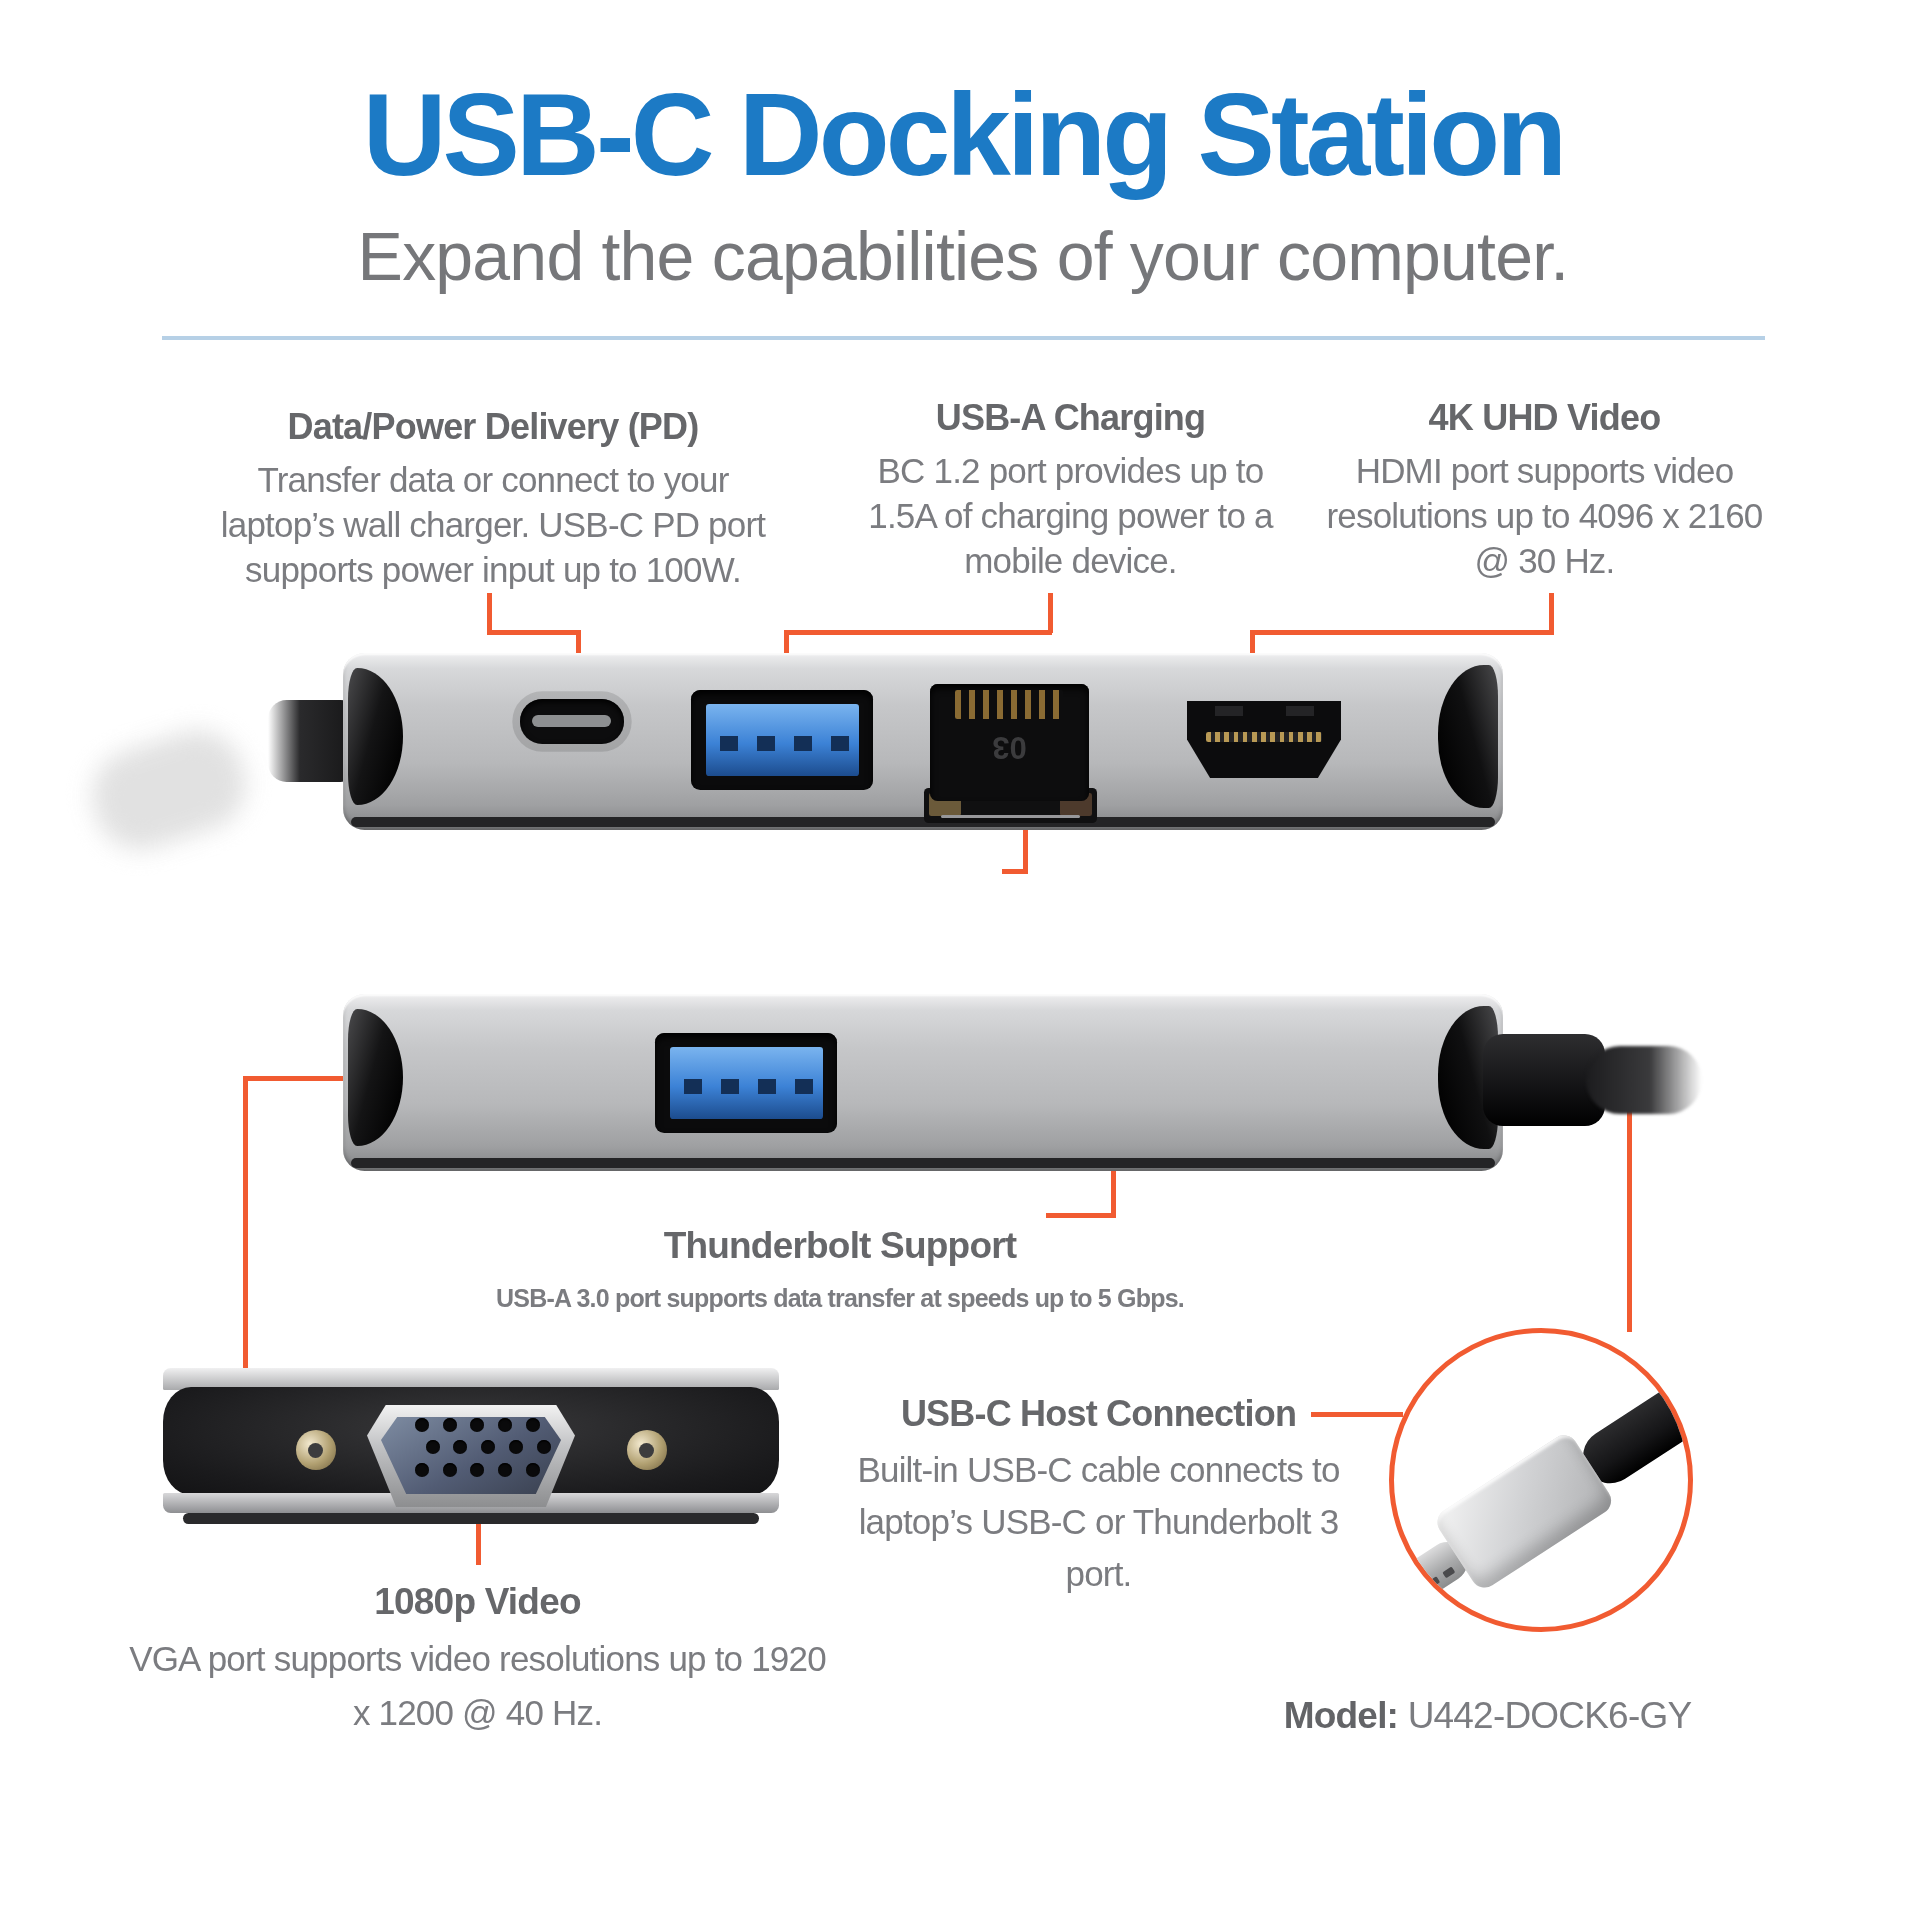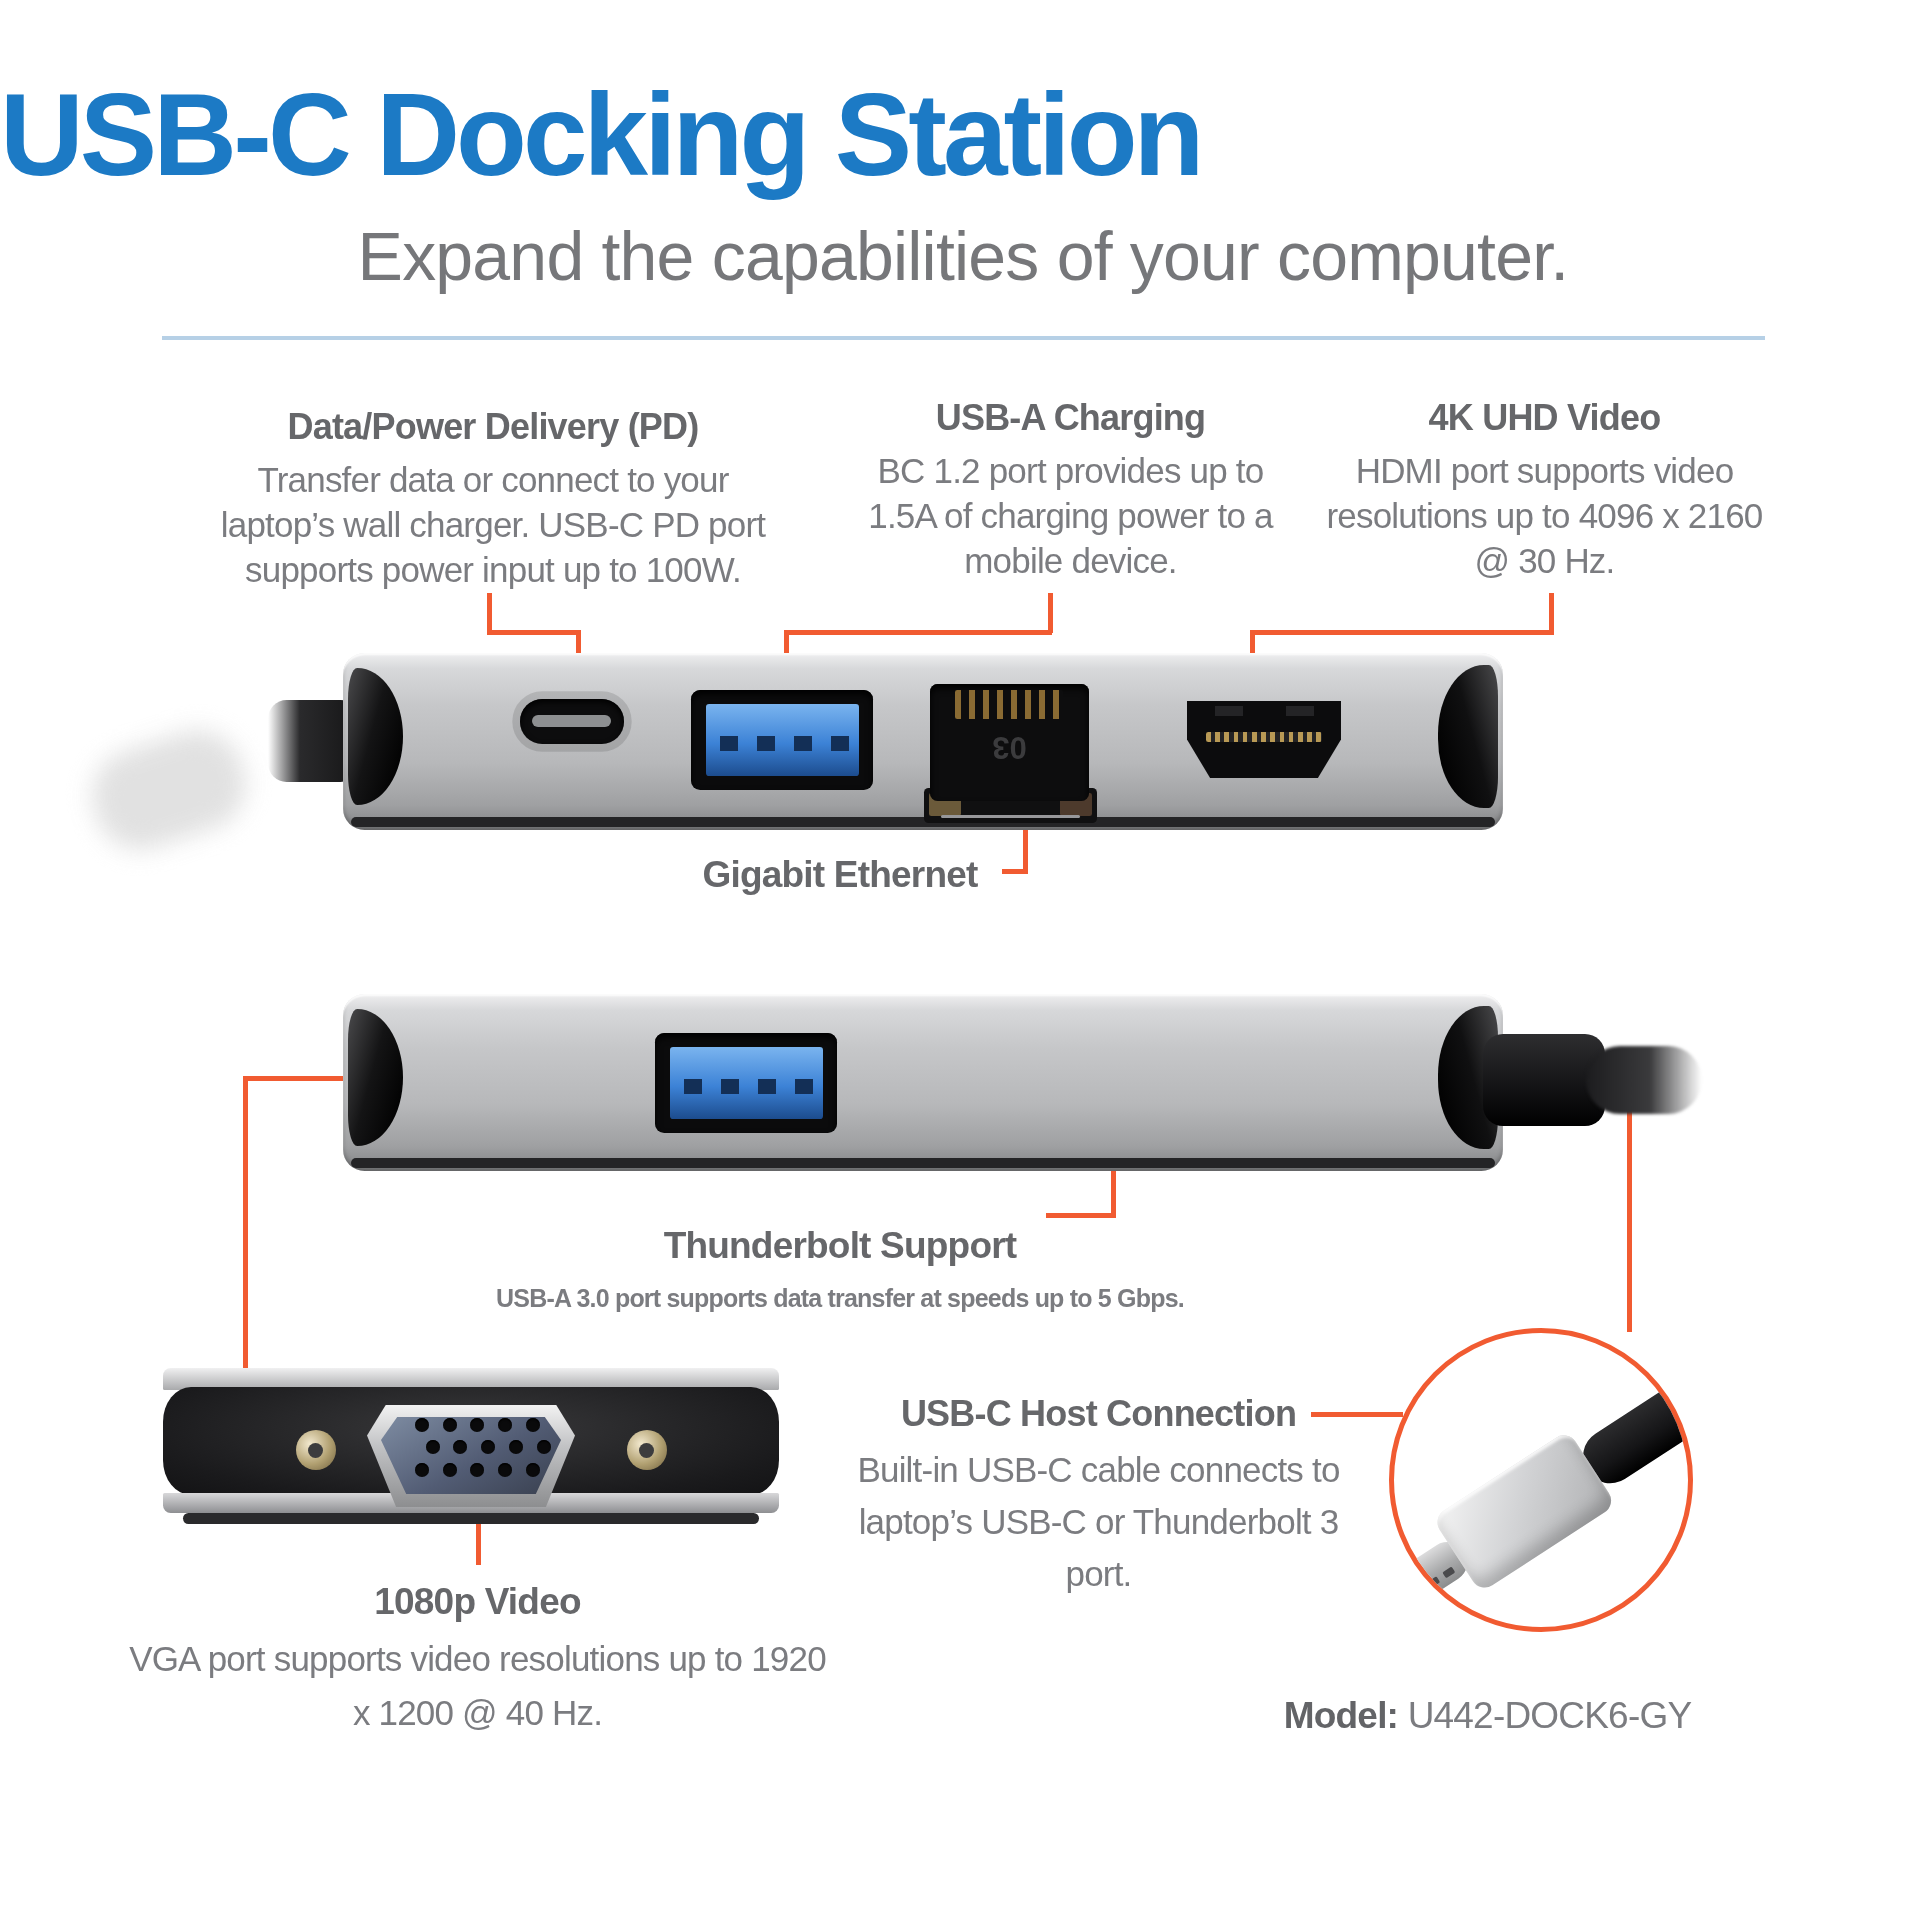--- a/index.html
+++ b/index.html
@@ -1,21 +1,21 @@
 <!DOCTYPE html>
 <html style="font-size:12.3px"><head>
 <meta charset="utf-8">
 <style>
   html,body{margin:0;padding:0;background:#ffffff;}
   .canvas{position:relative;width:1926px;height:1926px;background:#ffffff;overflow:hidden;
           font-family:"Liberation Sans","DejaVu Sans",sans-serif;}
   .abs{position:absolute;}
 
   
-  .page-title{width:100%;font-size:116px;font-weight:bold;
+  .page-title{width:100%;text-align:center;font-size:116px;font-weight:bold;
               letter-spacing:-3.9px;color:#1c7ac5;}
   .page-subtitle{width:100%;text-align:center;font-size:68px;color:#76777a;letter-spacing:-0.8px;}
   .divider{background:#b6d0e6;}
   .co-title{font-size:36px;font-weight:bold;color:#66676a;text-align:center;letter-spacing:-0.8px;}
   .co-body{font-size:35px;color:#7b7c80;text-align:center;line-height:45px;letter-spacing:-0.8px;margin-top:9.2px;}
   .model-line{font-size:37px;color:#7b7c80;text-align:center;letter-spacing:-0.8px;}
   .model-line b{color:#636467;}
 
   
   .oline{position:absolute;background:#f15b31;}
@@ -183,21 +183,20 @@
     </div>
 
     <div class="hdmi-port" style="left:844px;top:48px;">
       <span class="hdmi-notch" style="left:28px;"></span>
       <span class="hdmi-notch" style="left:99px;"></span>
       <div class="hdmi-pins"></div>
     </div>
   </div>
 
   <div class="abs" style="left:262px;top:854px;width:1156px;">
-    <div class="co-title" style="font-size:37px;">Gigabit Ethernet</div>
   </div>
 
   <div class="dock" style="left:343px;top:994px;">
     <div class="cap-l"></div>
     <div class="cap-r"></div>
     <div class="base-strip"></div>
 
     <div class="usba-port" style="left:312px;top:39px;">
       <div class="usba-blue">
         <span class="usba-pin" style="left:14px;"></span>

